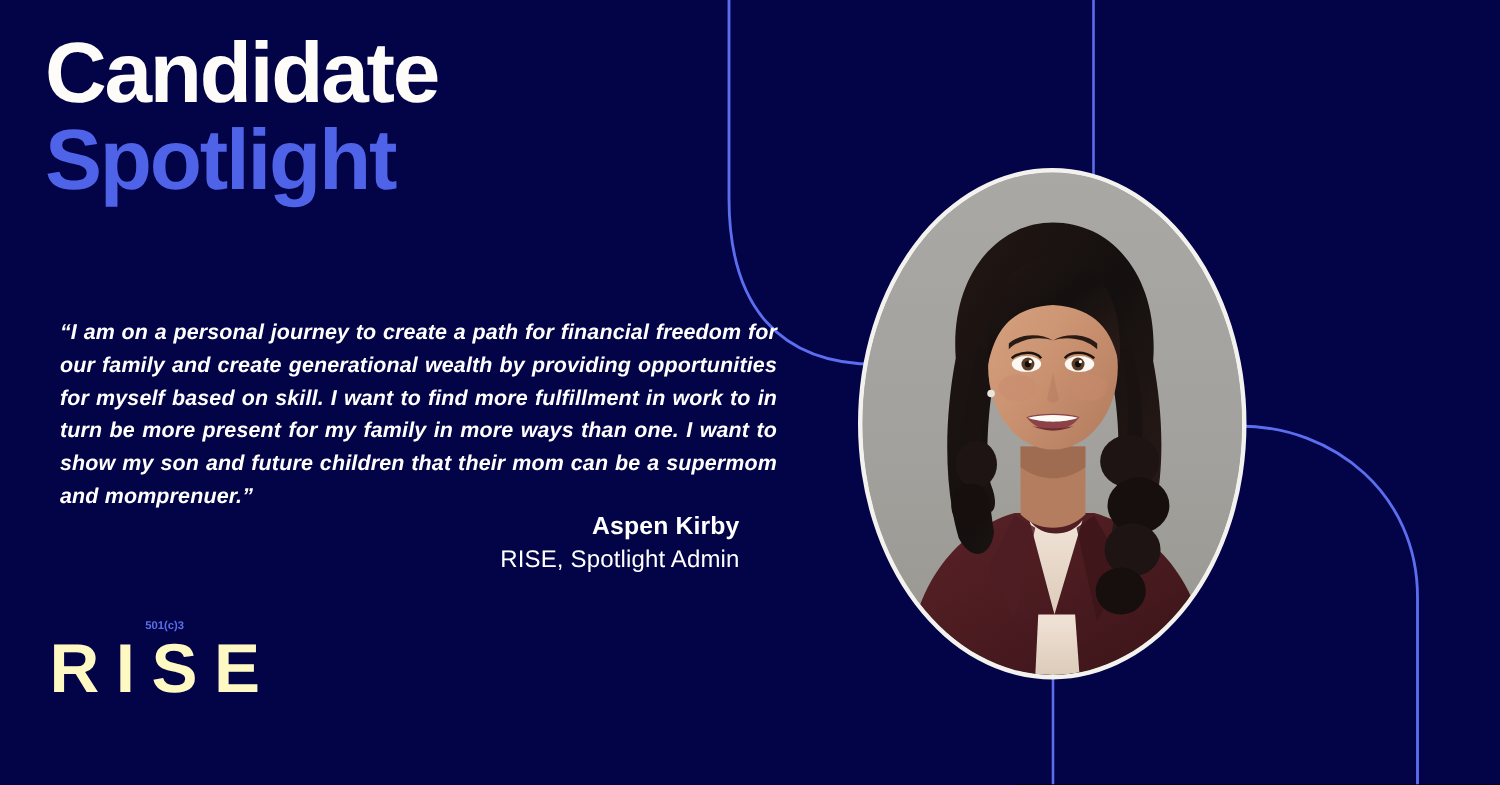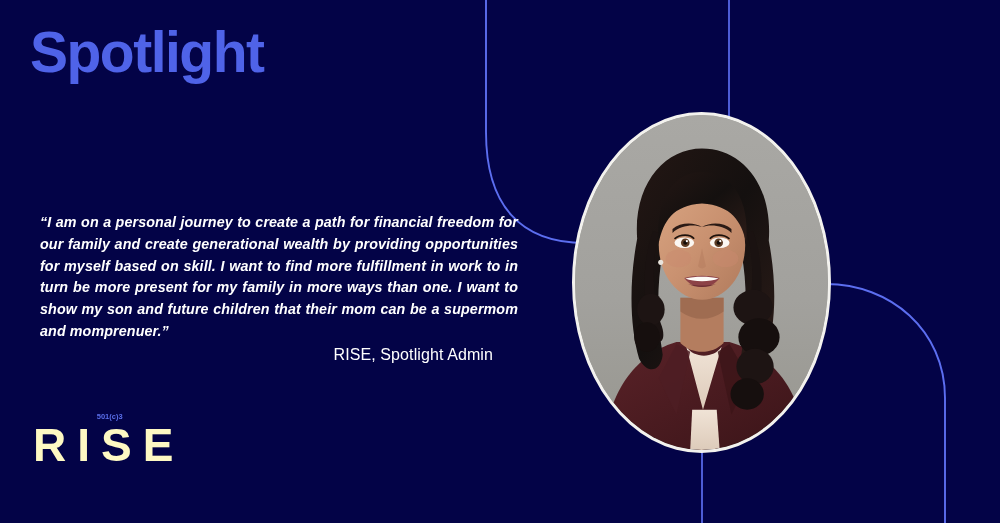--- a/index.html
+++ b/index.html
@@ -140,26 +140,28 @@
     <path d="M 486 0 L 486 132 C 486 205 520 243 585 243" fill="none" stroke="#5c6ef0" stroke-width="1.9" stroke-linecap="round"></path>
 
     <path d="M 729 0 L 729 122" fill="none" stroke="#5c6ef0" stroke-width="1.7" stroke-linecap="round"></path>
 
     <path d="M 702 452 L 702 523" fill="none" stroke="#5c6ef0" stroke-width="1.7" stroke-linecap="round"></path>
 
     <path d="M 826 284 C 890 284 945 330 945 398 L 945 523" fill="none" stroke="#5c6ef0" stroke-width="1.9" stroke-linecap="round"></path>
   </svg>
 
   <div class="headline">
+    <span class="line1">Candidate</span>
     <span class="line2">Spotlight</span>
   </div>
 
   <p class="quote">“I am on a personal journey to create a path for financial freedom for our family and create generational wealth by providing opportunities for myself based on skill. I want to find more fulfillment in work to in turn be more present for my family in more ways than one. I want to show my son and future children that their mom can be a supermom and momprenuer.”</p>
 
   <div class="attrib">
+    <span class="name">Aspen Kirby</span>
     <span class="role">RISE, Spotlight Admin</span>
   </div>
 
   <div class="logo">
     <span class="sup">501(c)3</span>
     <span class="word">RISE</span>
   </div>
 
   <div class="portrait">
     <div class="photo">

